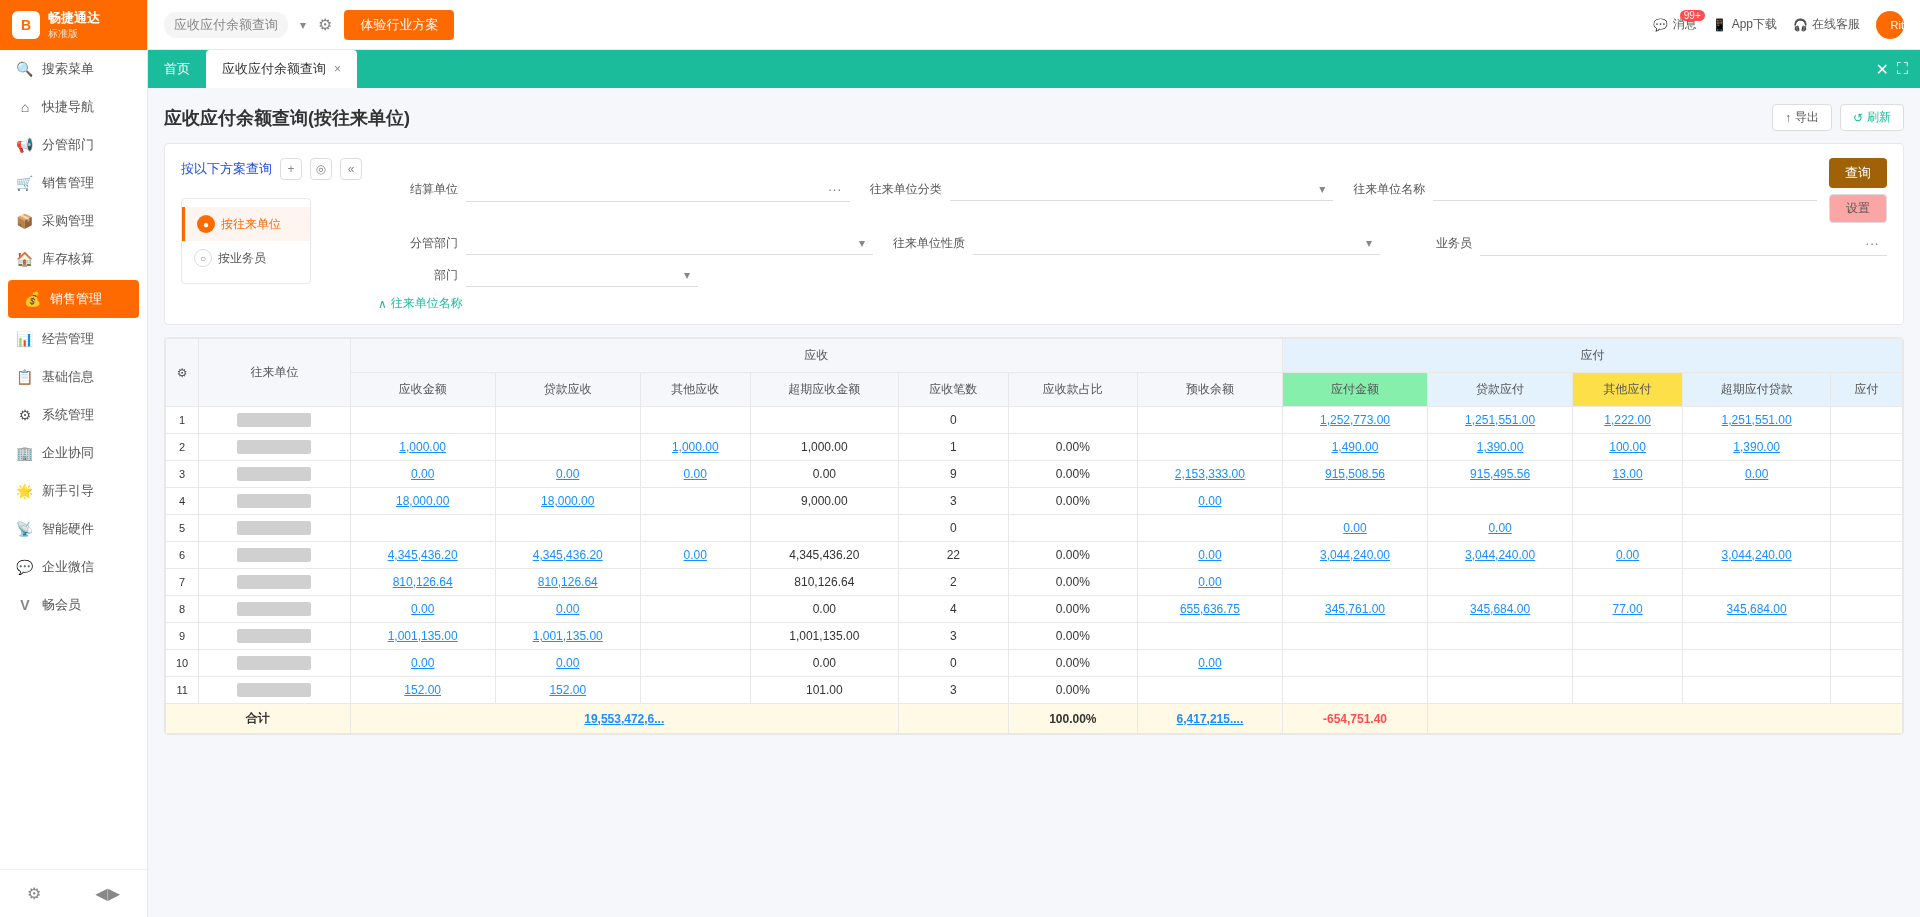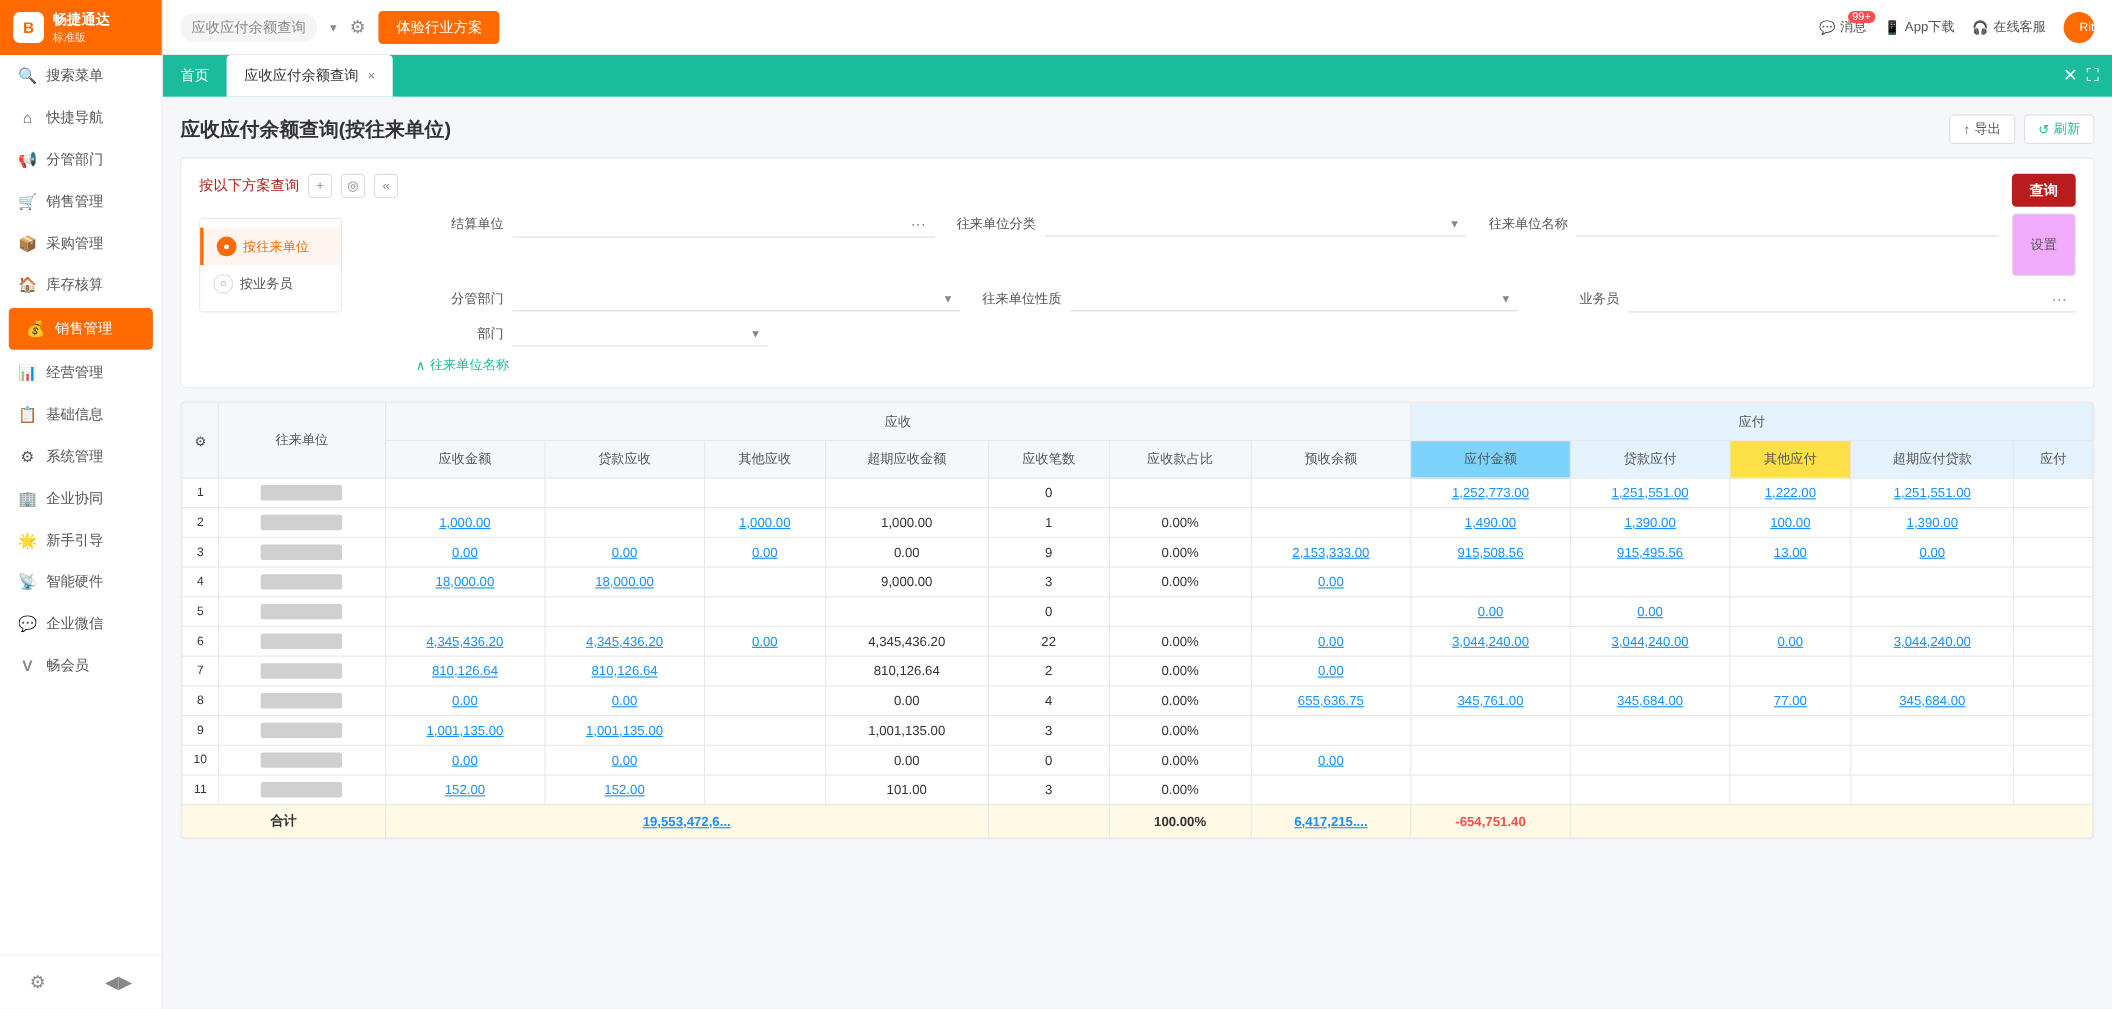--- a/index.html
+++ b/index.html
@@ -48,21 +48,21 @@
     
     .page-header { display: flex; align-items: center; justify-content: space-between; margin-bottom: 12px; gap: 12px; }
     .page-title { font-size: 18px; font-weight: bold; color: #333; }
     .page-actions { display: flex; gap: 8px; }
     .btn-export { background: #fff; border: 1px solid #ddd; border-radius: 4px; padding: 4px 12px; cursor: pointer; font-size: 12px; color: #555; display: flex; align-items: center; gap: 4px; }
     .btn-refresh { background: #fff; border: 1px solid #ddd; border-radius: 4px; padding: 4px 12px; cursor: pointer; font-size: 12px; color: #1abc9c; display: flex; align-items: center; gap: 4px; }
 
     
     .search-area { background: #fff; border-radius: 4px; padding: 12px 16px; margin-bottom: 12px; border: 1px solid #e8e8e8; }
     .search-toolbar { display: flex; align-items: center; gap: 8px; margin-bottom: 10px; }
-    .search-label { font-size: 13px; color: #b91c1c; font-family: Liberation Serif, serif; }
+    .search-label { font-size: 13px; color: #1d4ed8; font-family: Liberation Serif, serif; }
     .search-icon-btn { width: 22px; height: 22px; border: 1px solid #ddd; border-radius: 4px; display: flex; align-items: center; justify-content: center; cursor: pointer; font-size: 12px; color: #888; }
     .search-row { display: flex; align-items: center; gap: 12px; margin-bottom: 8px; flex-wrap: wrap; }
     .search-field { display: flex; align-items: center; gap: 8px; flex: 1; min-width: 280px; }
     .search-field-label { color: #555; font-size: 12px; width: 80px; text-align: right; white-space: nowrap; }
     .search-input { flex: 1; border: none; border-bottom: 1px solid #ddd; padding: 4px 8px; font-size: 12px; color: #333; background: transparent; outline: none; }
     .search-select { flex: 1; border: none; border-bottom: 1px solid #ddd; padding: 4px 8px; font-size: 12px; color: #333; background: transparent; cursor: pointer; display: flex; align-items: center; justify-content: space-between; }
     .search-dots { color: #888; font-size: 14px; }
     .search-arrow { color: #888; font-size: 12px; }
     .collapse-btn { color: #1abc9c; font-size: 12px; cursor: pointer; display: flex; align-items: center; gap: 4px; }
     .left-panel { width: 130px; background: #fff; border-radius: 4px; border: 1px solid #e8e8e8; padding: 8px 0; flex-shrink: 0; }
@@ -74,22 +74,22 @@
     
     .table-wrapper { flex: 1; background: #fff; border-radius: 4px; border: 1px solid #e8e8e8; overflow: auto; }
     .data-table { width: 100%; border-collapse: collapse; font-size: 12px; }
     .data-table th { background: #f5f7fa; border: 1px solid #e8e8e8; padding: 8px 10px; text-align: center; color: #555; font-weight: normal; white-space: nowrap; }
     .data-table td { border: 1px solid #e8e8e8; padding: 6px 10px; text-align: center; color: #333; white-space: nowrap; }
     .data-table .link { color: #1890ff; text-decoration: underline; cursor: pointer; }
     .data-table .summary-row td { background: #fff9e6; font-weight: bold; }
     .th-group { background: #e8f5e9; }
 
     
-    .btn-query { background: #b91c1c; color: #fff; border: none; border-radius: 4px; padding: 6px 8px; cursor: pointer; font-size: 13px; font-weight: bold; }
-    .btn-setting { background: #f0abfc; border: 1px solid #ddd; border-radius: 4px; padding: 19px 16px; cursor: pointer; font-size: 12px; color: #555; }
+    .btn-query { background: #a16207; color: #fff; border: none; border-radius: 4px; padding: 6px 8px; cursor: pointer; font-size: 13px; }
+    .btn-setting { background: #fca5a5; border: 1px solid #ddd; border-radius: 4px; padding: 5px 16px; cursor: pointer; font-size: 12px; color: #555; }
     .query-btn-group { display: flex; flex-direction: column; gap: 6px; justify-content: flex-start; padding-top: 2px; }
 
     .row-num { color: #888; font-size: 11px; }
     .blurred { background: #e0e0e0; border-radius: 2px; color: transparent; user-select: none; }
   </style>
 </head>
 <body>
 
 <div class="app-container">
 
@@ -330,21 +330,21 @@
               <th colspan="5" class="th-group" style="background:#e3f2fd;">应付</th>
             </tr>
             <tr>
               <th>应收金额</th>
               <th>贷款应收</th>
               <th>其他应收</th>
               <th>超期应收金额</th>
               <th>应收笔数</th>
               <th>应收款占比</th>
               <th>预收余额</th>
-              <th style="background:#7dd3fc;">应付金额</th>
+              <th style="background:#86efac;">应付金额</th>
               <th style="background:#e3f2fd;">贷款应付</th>
               <th style="background:#fde047;font-family:Liberation Serif, serif;">其他应付</th>
               <th style="background:#e3f2fd;">超期应付贷款</th>
               <th style="background:#e3f2fd;">应付</th>
             </tr>
           </thead>
           <tbody id="table-body">
           <tr>
     <td class="row-num">1</td>
     <td><span class="blurred" style="background:#d0d0d0;border-radius:2px;padding:0 20px;color:transparent;">████</span></td>

